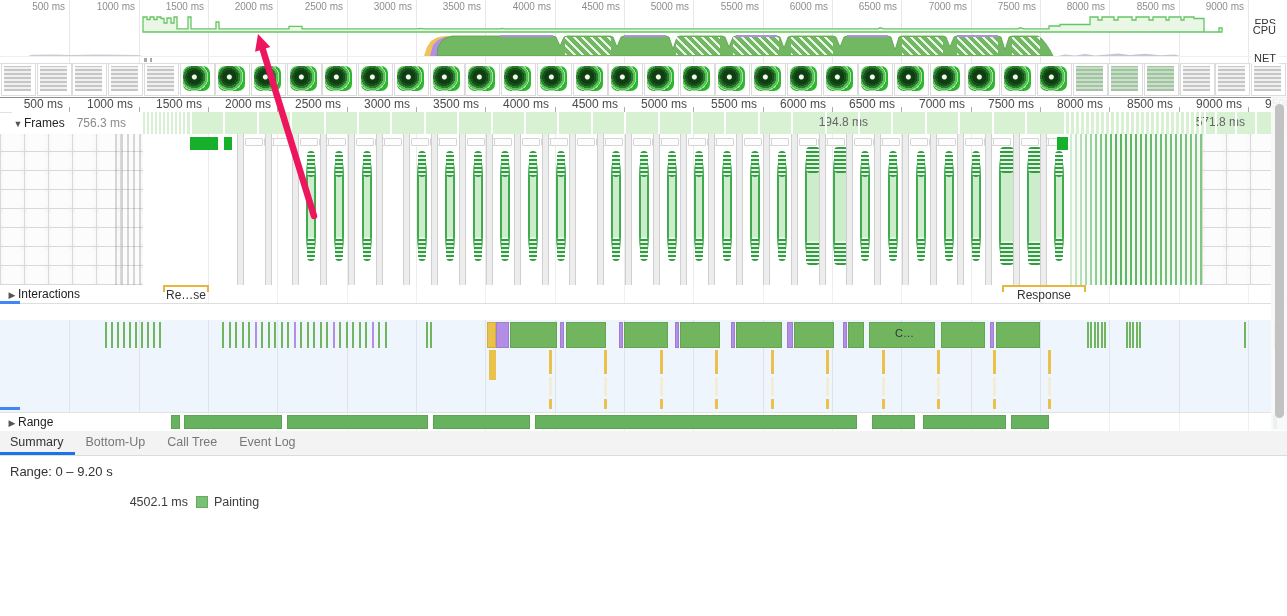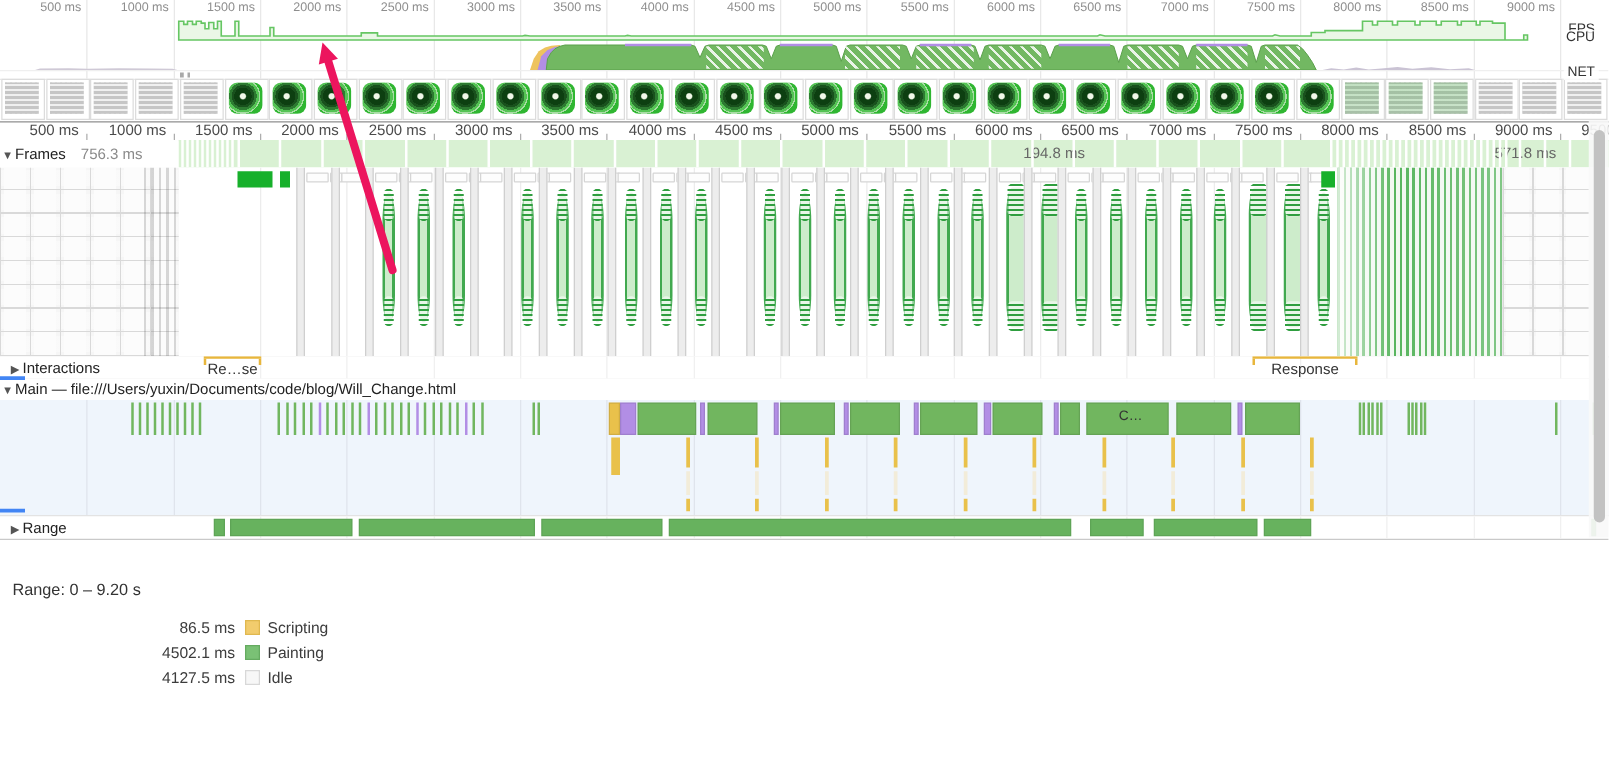--- a/index.html
+++ b/index.html
@@ -29,21 +29,21 @@
                      repeating-linear-gradient(0deg,#bdbdbd 0 2px,#eeeeee 2px 4px),
                      repeating-linear-gradient(90deg,rgba(185,185,185,.7) 0 2px,rgba(238,238,238,.7) 2px 4px);}
   .ti.blob{border-radius:7px;background-color:#2fb631;
     background-image:radial-gradient(circle at 42% 44%,#f1f8e9 0 2px,#0d3f11 3px 7px,#19511d 7px 9px,#2d7a31 9px 11px,#54c354 11px 13px,#a8dca4 13px 14px,#2fb631 14px);}
   
   .ruler2{position:absolute;top:97px;left:0;right:0;height:15px;border-bottom:1px solid #e1e1e1;overflow:hidden;}
   .ruler2 span{position:absolute;top:0;width:74px;text-align:right;font-size:12px;color:#4a4a4a;}
   .ruler2 .tick{position:absolute;bottom:0;width:1px;height:5px;background:#adadad;}
   
   .frames-track{position:absolute;top:112px;left:0;right:0;height:22px;}
-  .frames-head{position:absolute;left:0;top:0;width:143px;height:22px;background:#fff;font-size:12px;color:#222;line-height:22px;}
+  .frames-head{position:absolute;left:12px;top:0;width:143px;height:22px;background:#fff;font-size:12px;color:#222;line-height:22px;}
   .tri{display:inline-block;font-size:9px;color:#555;width:12px;text-align:center;}
   .dur{color:#8a8a8a;margin-left:12px;}
   .fstrip{position:absolute;left:143px;right:0;top:0;height:22px;background:#d9f1d3;overflow:hidden;}
   .fgap{position:absolute;top:0;bottom:0;width:2px;background:#fff;}
   .fstrip-label{position:absolute;top:3px;width:60px;text-align:right;font-size:12px;color:#666;}
   
   .frames-detail{position:absolute;top:134px;left:0;right:0;height:151px;background:#fff;border-bottom:1px solid #dadada;overflow:hidden;}
   .shot{position:absolute;top:0;bottom:0;background-color:#f6f6f6;
     background-image:repeating-linear-gradient(90deg,#d9d9d9 0 1px,transparent 1px 24px),
                      repeating-linear-gradient(0deg,#d9d9d9 0 1px,transparent 1px 19px),
@@ -565,21 +565,20 @@
       <span>Re…se</span>
     </div>
       <div class="ixn-badge" style="left:1002px;width:84px">
       <span>Response</span>
     </div>
     </div>
 
   <div class="blue-mark" style="top:301px"></div>
 
   <div class="main-track">
-    <div class="main-head"><span class="tri">▼</span><span>Main — file:///Users/yuxin/Documents/code/blog/Will_Change.html</span></div>
     <div class="flame" id="flame">
         <div class="vline" style="left: 69px; top: 0px; bottom: 0px;"></div>
         <div class="vline" style="left: 139px; top: 0px; bottom: 0px;"></div>
         <div class="vline" style="left: 208px; top: 0px; bottom: 0px;"></div>
         <div class="vline" style="left: 277px; top: 0px; bottom: 0px;"></div>
         <div class="vline" style="left: 347px; top: 0px; bottom: 0px;"></div>
         <div class="vline" style="left: 416px; top: 0px; bottom: 0px;"></div>
         <div class="vline" style="left: 485px; top: 0px; bottom: 0px;"></div>
         <div class="vline" style="left: 555px; top: 0px; bottom: 0px;"></div>
         <div class="vline" style="left: 624px; top: 0px; bottom: 0px;"></div>
@@ -721,38 +720,29 @@
       <div class="rseg" style="left: 184px; width: 98px;"></div>
       <div class="rseg" style="left: 287px; width: 141px;"></div>
       <div class="rseg" style="left: 433px; width: 97px;"></div>
       <div class="rseg" style="left: 535px; width: 322px;"></div>
       <div class="rseg" style="left: 872px; width: 43px;"></div>
       <div class="rseg" style="left: 923px; width: 83px;"></div>
       <div class="rseg" style="left: 1011px; width: 38px;"></div>
       <div class="rseg" style="left: 1273px; width: 4px;"></div>
     </div>
 
+  <div class="tabbar" id="tabbar"><div class="tab active">Summary</div><div class="tab">Bottom-Up</div><div class="tab">Call Tree</div><div class="tab">Event Log</div></div>
 
   <div class="summary">
     <div class="range-label">Range: 0 – 9.20 s</div>
     <div class="legend" id="legend">
         <div class="lrow">
-          <div class="lval">86.5 ms</div>
-          <div class="lsw" style="background: rgb(242, 204, 109); border: 1px solid rgb(224, 184, 79);"></div>
-          <div class="llab">Scripting</div>
-        </div>
-        <div class="lrow">
           <div class="lval">4502.1 ms</div>
           <div class="lsw" style="background: rgb(122, 193, 117); border: 1px solid rgb(101, 171, 96);"></div>
           <div class="llab">Painting</div>
-        </div>
-        <div class="lrow">
-          <div class="lval">4127.5 ms</div>
-          <div class="lsw" style="background: rgb(247, 247, 247); border: 1px solid rgb(216, 216, 216);"></div>
-          <div class="llab">Idle</div>
         </div>
       </div>
   </div>
 
   <div class="sb-track"></div>
   <div class="sb-thumb"></div>
 
   <svg class="arrow-overlay" width="1287" height="616">
     <line id="arrowLine" stroke-width="6.5" stroke-linecap="round" x1="314" y1="216" x2="261.52903018605025" y2="45.469348104663396" stroke="#ec155e"></line>
     <polygon id="arrowHead" fill="#ec155e" points="258,34 270.35160565117593,46.93977734885102 255.05914151162474,51.64515093025138"></polygon>

